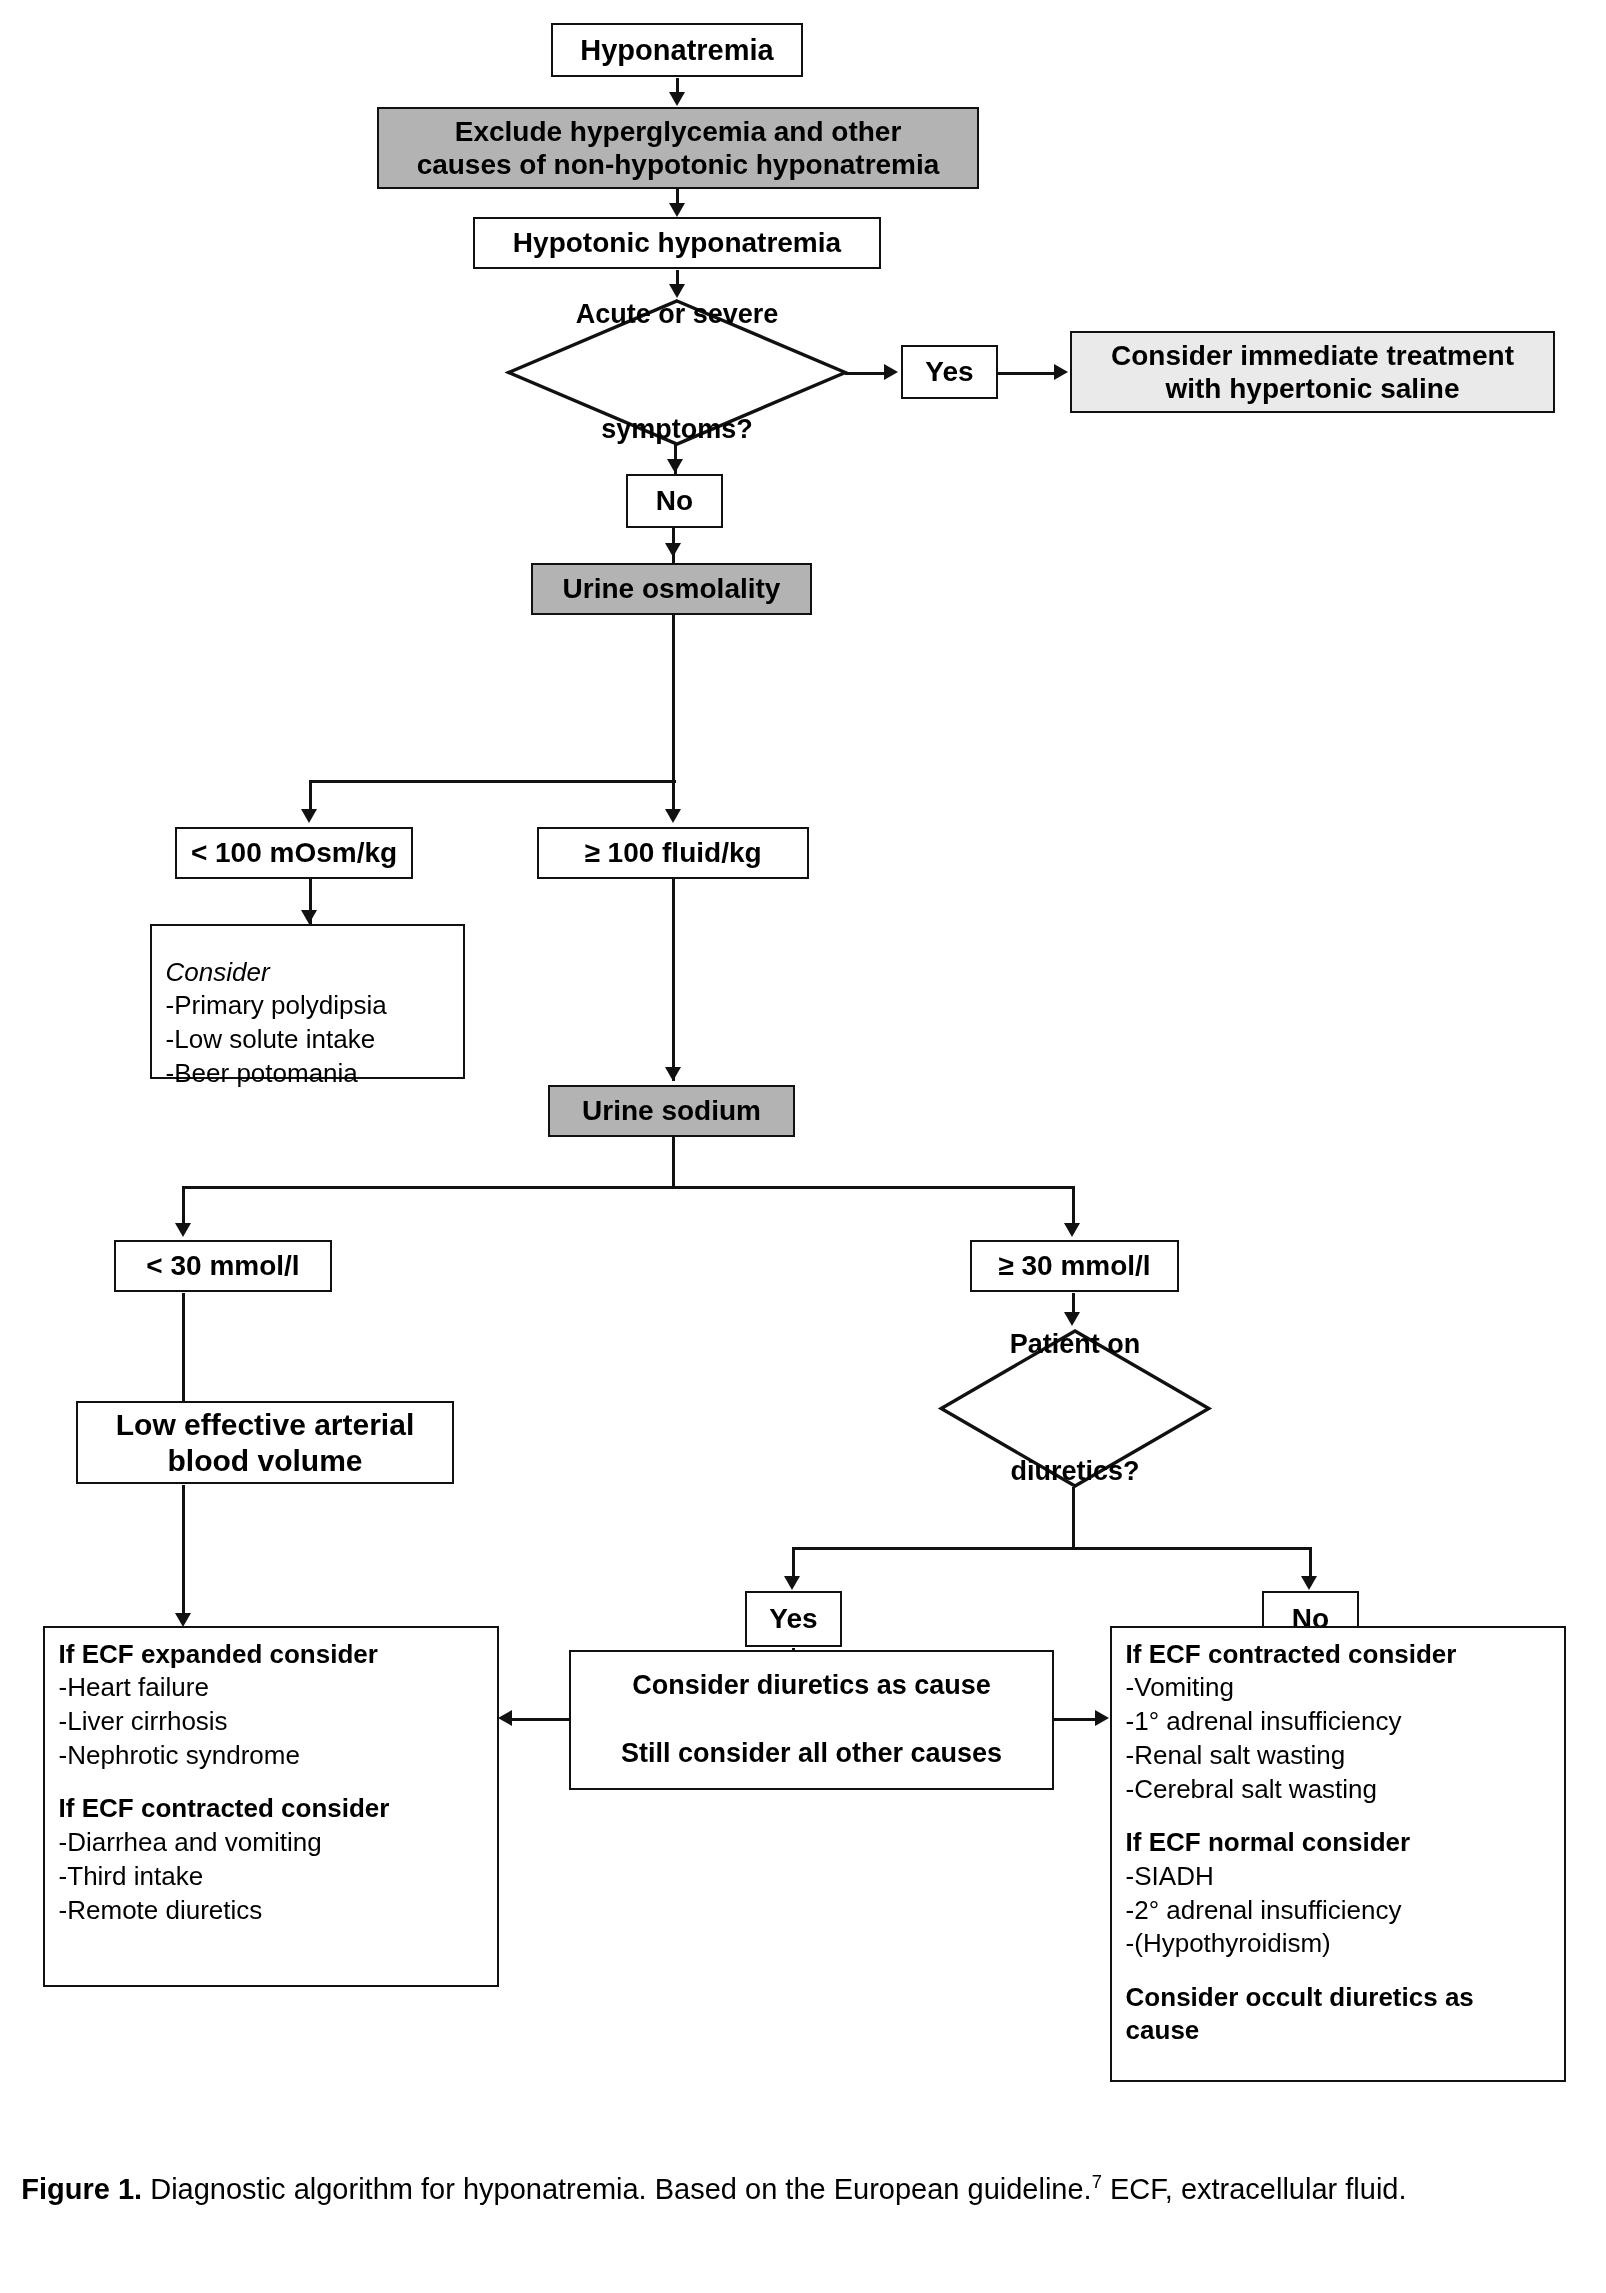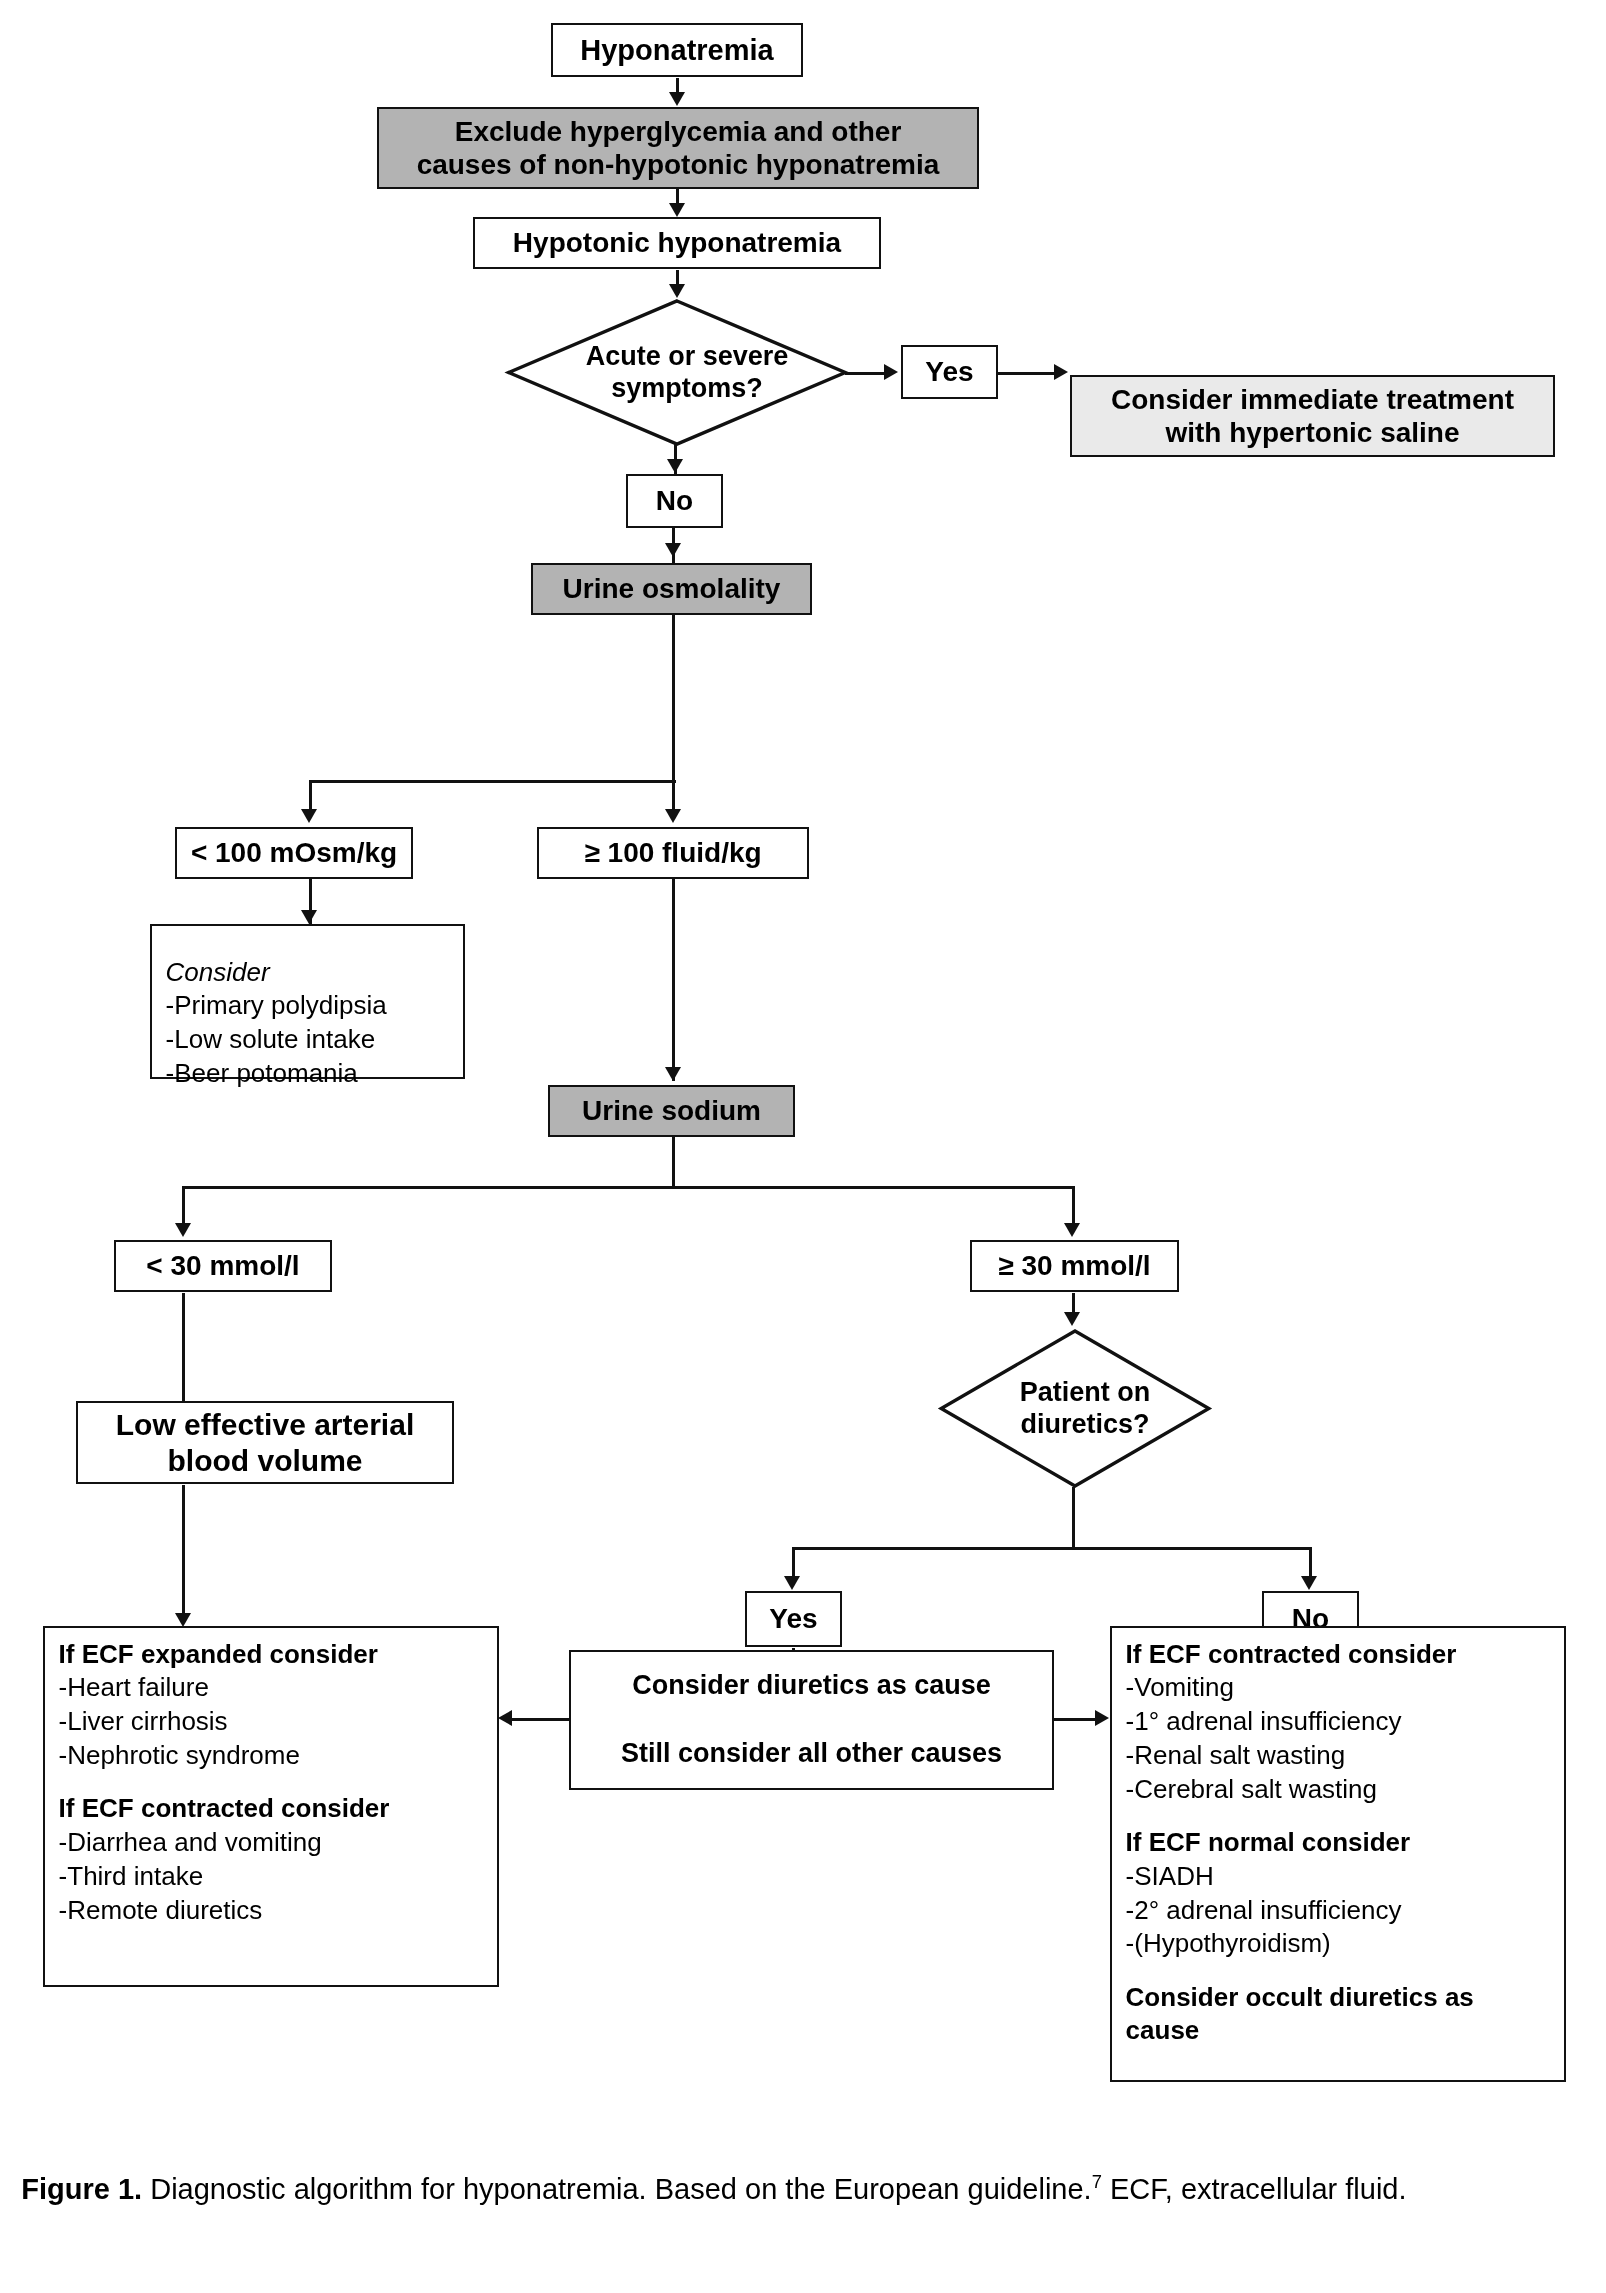--- a/index.html
+++ b/index.html
@@ -16,22 +16,22 @@
   
   .listbox{position:absolute;box-sizing:border-box;border:2.9px solid #111;background:#fff;
            text-align:left;padding:9.7px 13.6px;line-height:1.30;font-weight:normal;}
   .listbox .hdr{font-weight:bold;}
   .listbox .ital{font-style:italic;font-weight:normal;margin-top:20px;}
   .listbox .gap{display:block;height:19.4px;}
 
   
   .diamond{position:absolute;}
   .diamond svg{position:absolute;left:0;top:0;overflow:visible;}
-  .diamond .dlabel{position:absolute;left:10px;top:0;width:100%;height:100%;
-        display:flex;align-items:center;justify-content:center;text-align:center;
+  .diamond .dlabel{position:absolute;left:0;top:0;width:100%;height:100%;
+        display:flex;align-items:center;justify-content:space-between;text-align:center;
         font-weight:bold;line-height:1.18;}
 
   
   .ln{position:absolute;background:#111;}
   .vl{width:2.9px;}
   .hl{height:2.9px;}
   .arw{position:absolute;width:0;height:0;}
   .arw.down{border-left:8.7px solid transparent;border-right:8.7px solid transparent;border-top:14.6px solid #111;}
   .arw.right{border-top:8.7px solid transparent;border-bottom:8.7px solid transparent;border-left:14.6px solid #111;}
   .arw.left{border-top:8.7px solid transparent;border-bottom:8.7px solid transparent;border-right:14.6px solid #111;}
@@ -77,21 +77,21 @@
   </div>
 
   <div class="ln hl" style="left:845px;top:372px;width:41px;"></div>
   <div class="arw right" style="left:884px;top:364px;"></div>
   <div class="node" style="left:901px;top:345px;width:97px;height:54px;font-size:28px;">
     <span>Yes</span>
   </div>
 
   <div class="ln hl" style="left:998px;top:372px;width:58px;"></div>
   <div class="arw right" style="left:1054px;top:364px;"></div>
-  <div class="node lightgray" style="left:1070px;top:331px;width:485px;height:82px;font-size:28px;flex-direction:column;margin-top:44px;">
+  <div class="node lightgray" style="left:1070px;top:331px;width:485px;height:82px;font-size:28px;flex-direction:column;">
     <span>Consider immediate treatment</span>
     <span>with hypertonic saline</span>
   </div>
 
   <div class="ln vl" style="left:674px;top:444px;height:41px;"></div>
   <div class="arw down" style="left:667px;top:459px;"></div>
   <div class="node" style="left:626px;top:474px;width:97px;height:54px;font-size:28px;">
     <span>No</span>
   </div>
   <div class="ln vl" style="left:672px;top:528px;height:45px;"></div>

